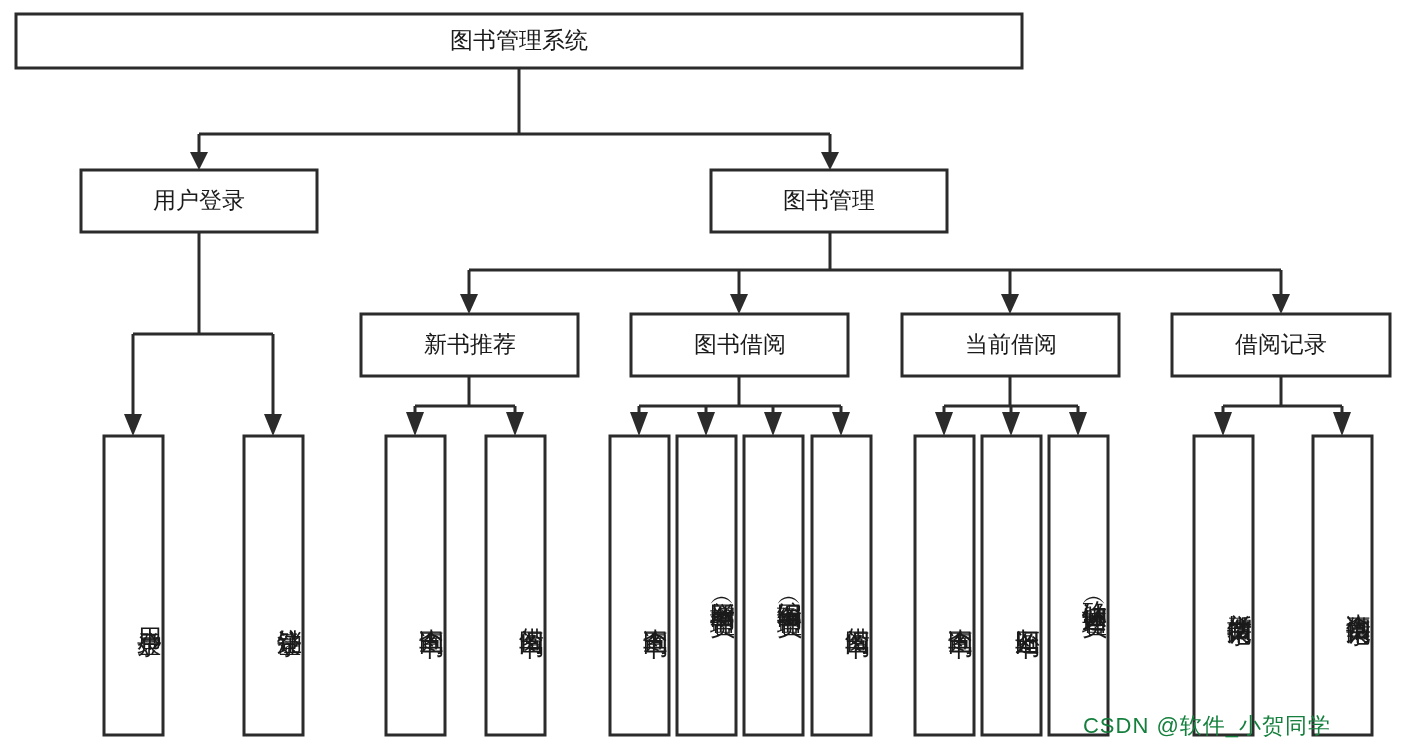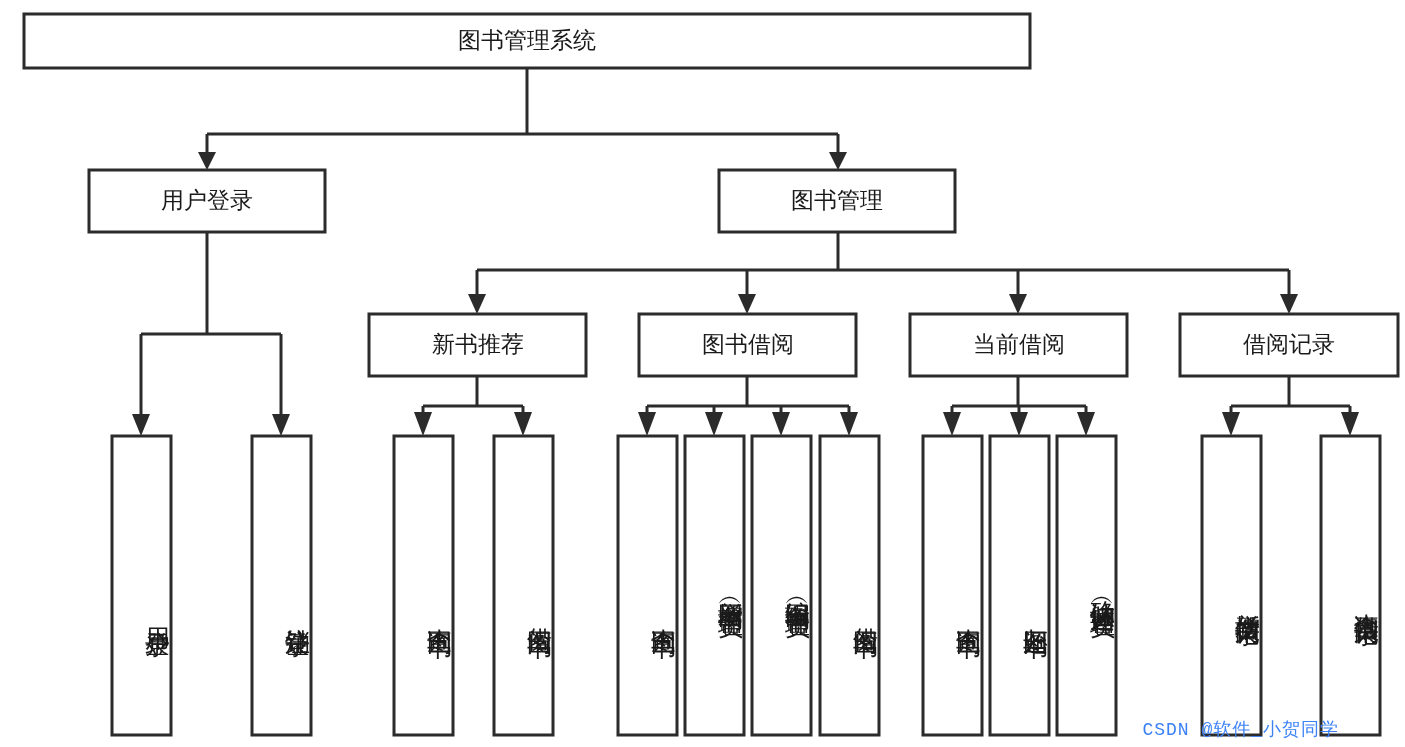--- a/index.html
+++ b/index.html
@@ -11,21 +11,20 @@
     width: 1405px;
     height: 747px;
     font-family: "Liberation Sans", "DejaVu Sans", sans-serif;
     overflow: hidden;
   }
   #diagram-root {
     position: relative;
     width: 1341px;
     height: 747px;
     background: #ffffff;
-    margin-left: 8px;
   }
   svg.flow {
     position: absolute;
     left: 0;
     top: 0;
     width: 1405px;
     height: 747px;
   }
   .node-rect {
     fill: #ffffff;
@@ -68,23 +67,23 @@
     line-height: 1.05;
     letter-spacing: 2px;
     color: #1a1a1a;
     white-space: nowrap;
     pointer-events: none;
   }
   .watermark {
     position: absolute;
     right: 10px;
     bottom: 6px;
-    font-family: Liberation Mono, monospace;
-    font-size: 18px;
-    color: #3b82f6;
+    font-family: Liberation Sans, sans-serif;
+    font-size: 22px;
+    color: #15803d;
     letter-spacing: 1px;
     user-select: none;
   }
 </style>
 </head>
 <body>
 
 <div id="diagram-root">
 
   <svg class="flow" viewBox="0 0 1405 747" xmlns="http://www.w3.org/2000/svg">

